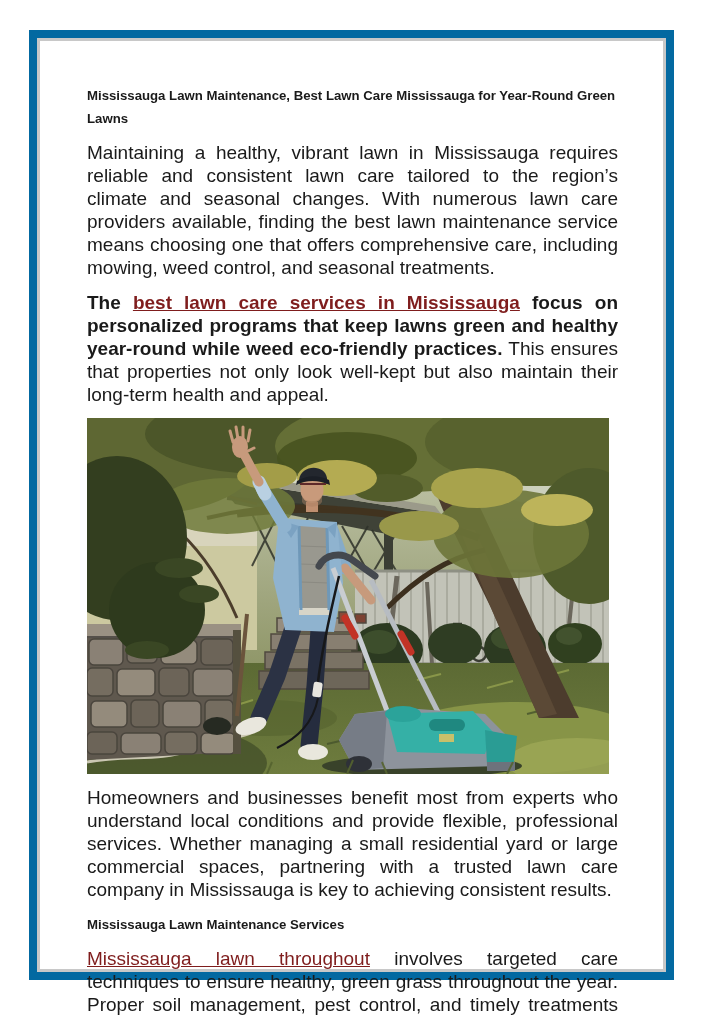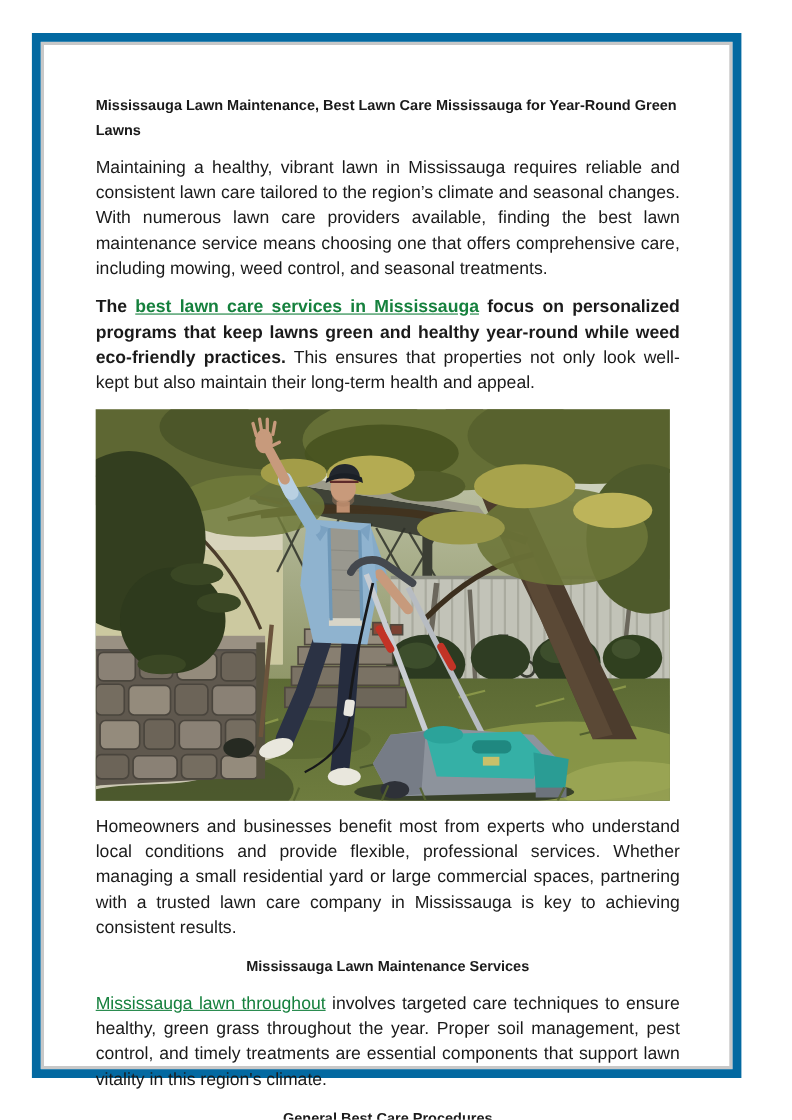--- a/index.html
+++ b/index.html
@@ -21,30 +21,30 @@
   }
   .content {
     padding: 46px 48px 0 50px;
   }
   .content h1, .content h2 {
     font-size: 13.2px;
     font-weight: bold;
     line-height: 23px;
     margin: 0 0 11px 0;
   }
-  .content h2 { margin-top: 4px; text-align: center; }
+  .content h2 { margin-top: 4px; }
   .content p {
-    font-size: 16px;
+    font-size: 19px;
     line-height: 23px;
     text-align: justify;
     margin: 0 0 12px 0;
   }
   .content p.bold-lead b { font-weight: bold; }
   a.doclink {
-    color: #15803d;
+    color: #7f1d1d;
     text-decoration: underline;
     cursor: pointer;
   }
   figure.photo {
     width: 522px;
     height: 356px;
     margin: 2px 0 12px 0;
     overflow: hidden;
     background: #6d7850;
   }

